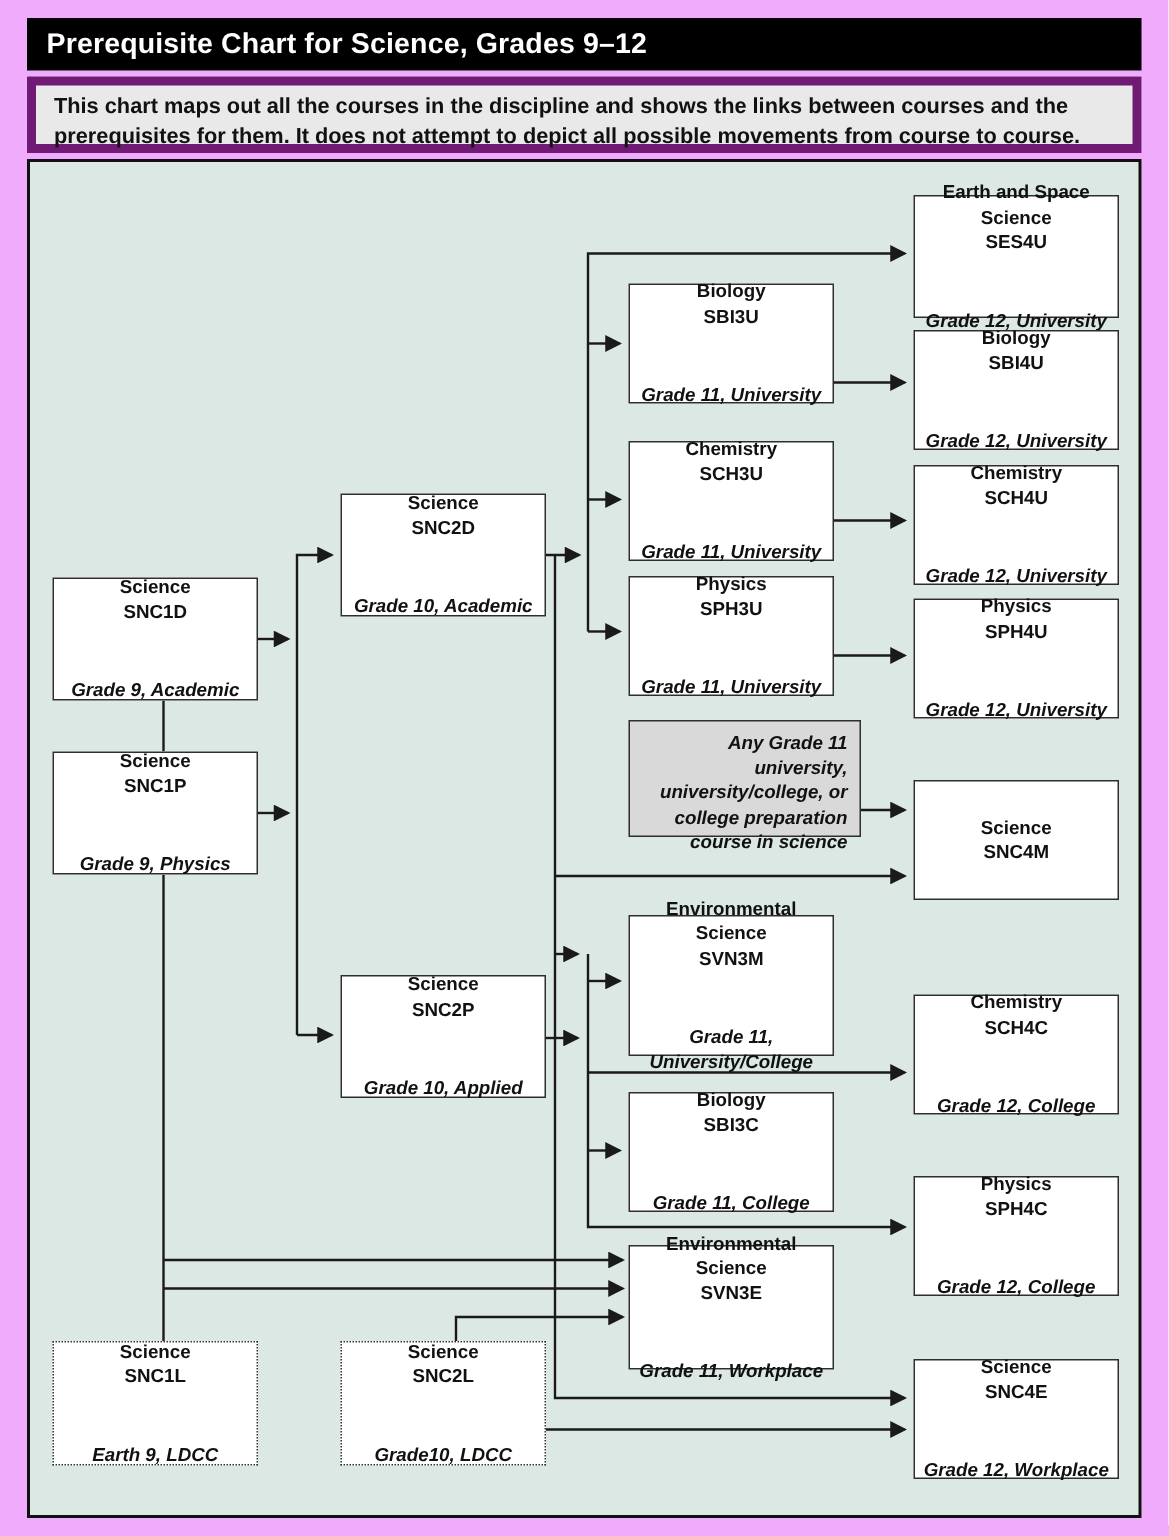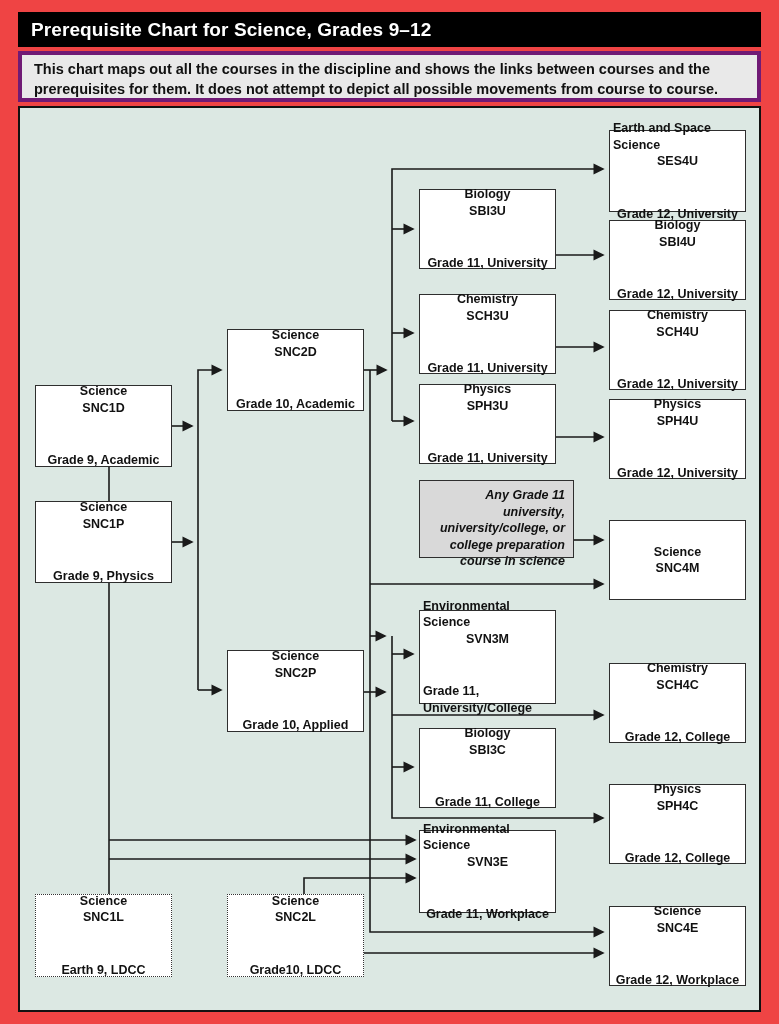--- a/index.html
+++ b/index.html
@@ -1,41 +1,41 @@
 <!DOCTYPE html>
 <html><head>
 <meta charset="utf-8">
 <style>
   html,body{margin:0;padding:0;background:#ffffff;}
   .page{
-    position:relative;width:779px;height:1024px;background:#ef4444;
+    position:relative;width:779px;height:1024px;background:#f0abfc;
     font-family:"Liberation Sans",sans-serif;color:#111;overflow:hidden;
   }
   .title-bar{
     position:absolute;left:18px;top:12px;width:743px;height:35px;
     background:#000;color:#fff;font-size:19px;font-weight:700;
     line-height:35px;padding-left:13px;box-sizing:border-box;letter-spacing:.1px;
   }
   .desc-box{
     position:absolute;left:18px;top:51px;width:743px;height:51px;
-    background:#e9e9e9;border:4px solid #701a75;box-sizing:border-box;
+    background:#e9e9e9;border:6px solid #701a75;box-sizing:border-box;
     font-size:14.5px;font-weight:600;line-height:20px;padding:4px 12px;
   }
   .chart{
     position:absolute;left:18px;top:106px;width:743px;height:906px;
     background:#dce8e3;border:2.5px solid #111;box-sizing:border-box;
   }
   .wires{position:absolute;left:0;top:0;width:738px;height:901px;}
   .node{
     position:absolute;background:#fff;border:1.5px solid #2e2e2e;box-sizing:border-box;
     display:flex;flex-direction:column;justify-content:center;align-items:center;
-    text-align:left;font-size:12.5px;font-weight:600;line-height:16.5px;padding:2px 3px;
+    text-align:center;font-size:12.5px;font-weight:600;line-height:16.5px;padding:2px 3px;
   }
   .node.dotted{border:1.7px dotted #333;}
-  .node .grade{margin-top:36px;}
+  .node .grade{font-style:italic;margin-top:36px;}
   .note-box{
     position:absolute;background:#d9d9d9;border:1.5px solid #2e2e2e;box-sizing:border-box;
     font-size:12.5px;font-weight:600;font-style:italic;line-height:16.5px;
     padding:6px 8px;text-align:right;
   }
 </style>
 </head>
 <body>
 
 <div class="page">

